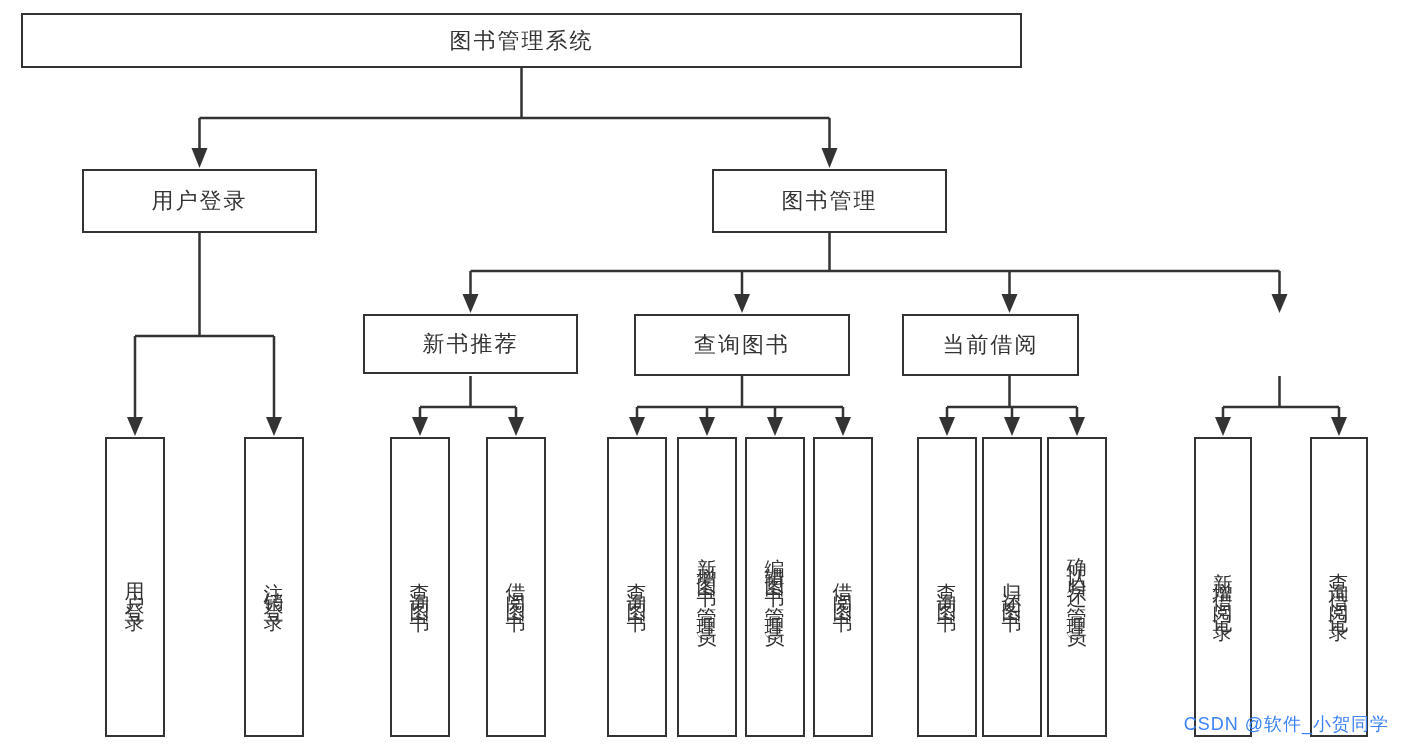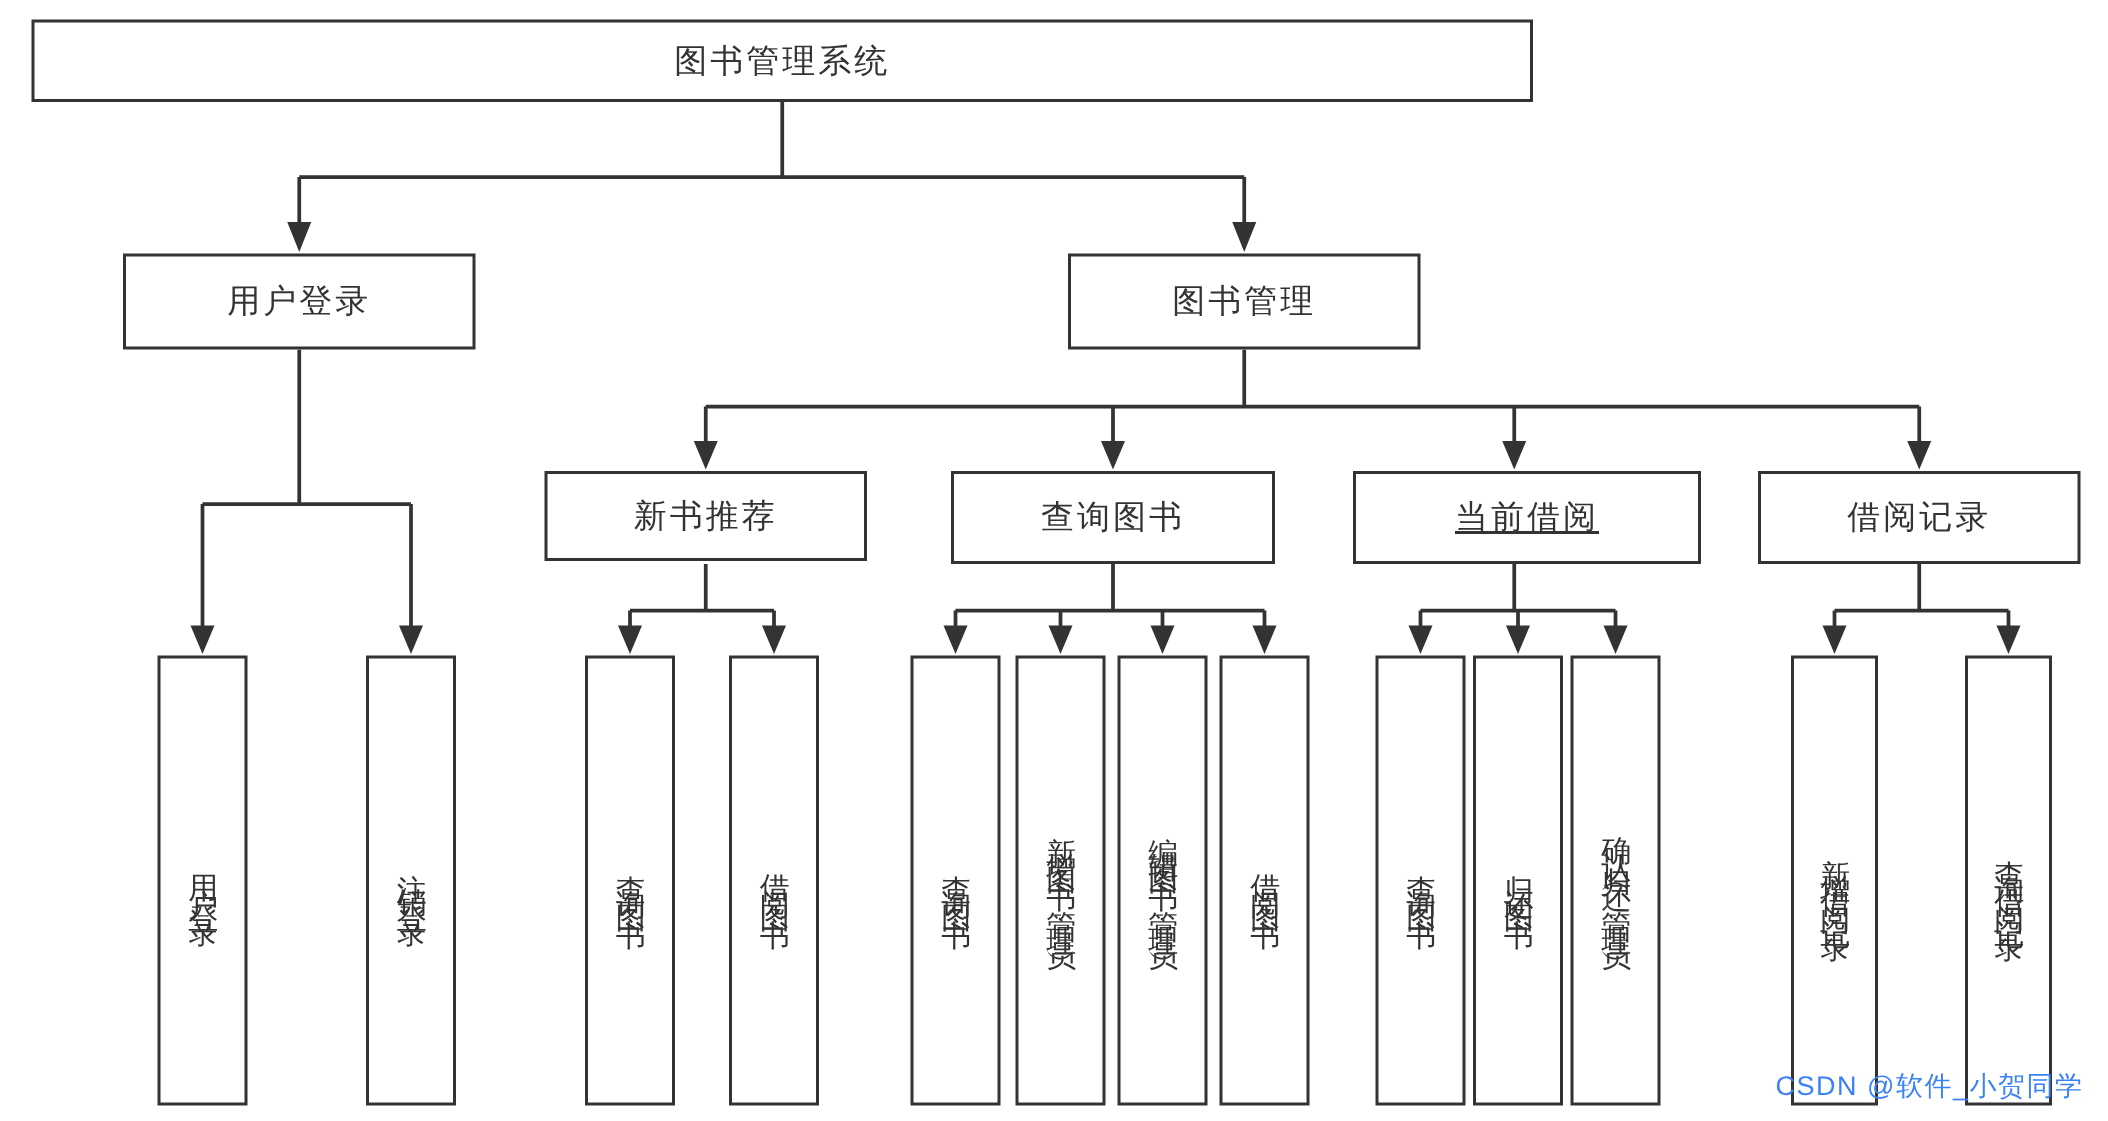--- a/index.html
+++ b/index.html
@@ -124,25 +124,22 @@
   <div class="hbox" style="left:712px; top:169px; width:235px; height:64px;font-family:Liberation Mono, monospace;">
     <span>图书管理</span>
   </div>
 
   <div class="hbox" style="left:363px; top:314px; width:215px; height:60px;">
     <span>新书推荐</span>
   </div>
   <div class="hbox" style="left:634px; top:314px; width:216px; height:62px;">
     <span>查询图书</span>
   </div>
-  <div class="hbox" style="left:902px; top:314px; width:232px; height:62px;text-decoration:underline;">
+  <div class="hbox" style="left:902px; top:314px; width:177px; height:62px;">
     <span>当前借阅</span>
-  </div>
-  <div class="hbox" style="left:1172px; top:314px; width:215px; height:62px;">
-    <span>借阅记录</span>
   </div>
 
   <div class="vbox" style="left:105px; width:60px;">
     <span class="vtext">用户登录</span>
   </div>
   <div class="vbox" style="left:244px; width:60px;">
     <span class="vtext">注销登录</span>
   </div>
 
   <div class="vbox" style="left:390px; width:60px;">

